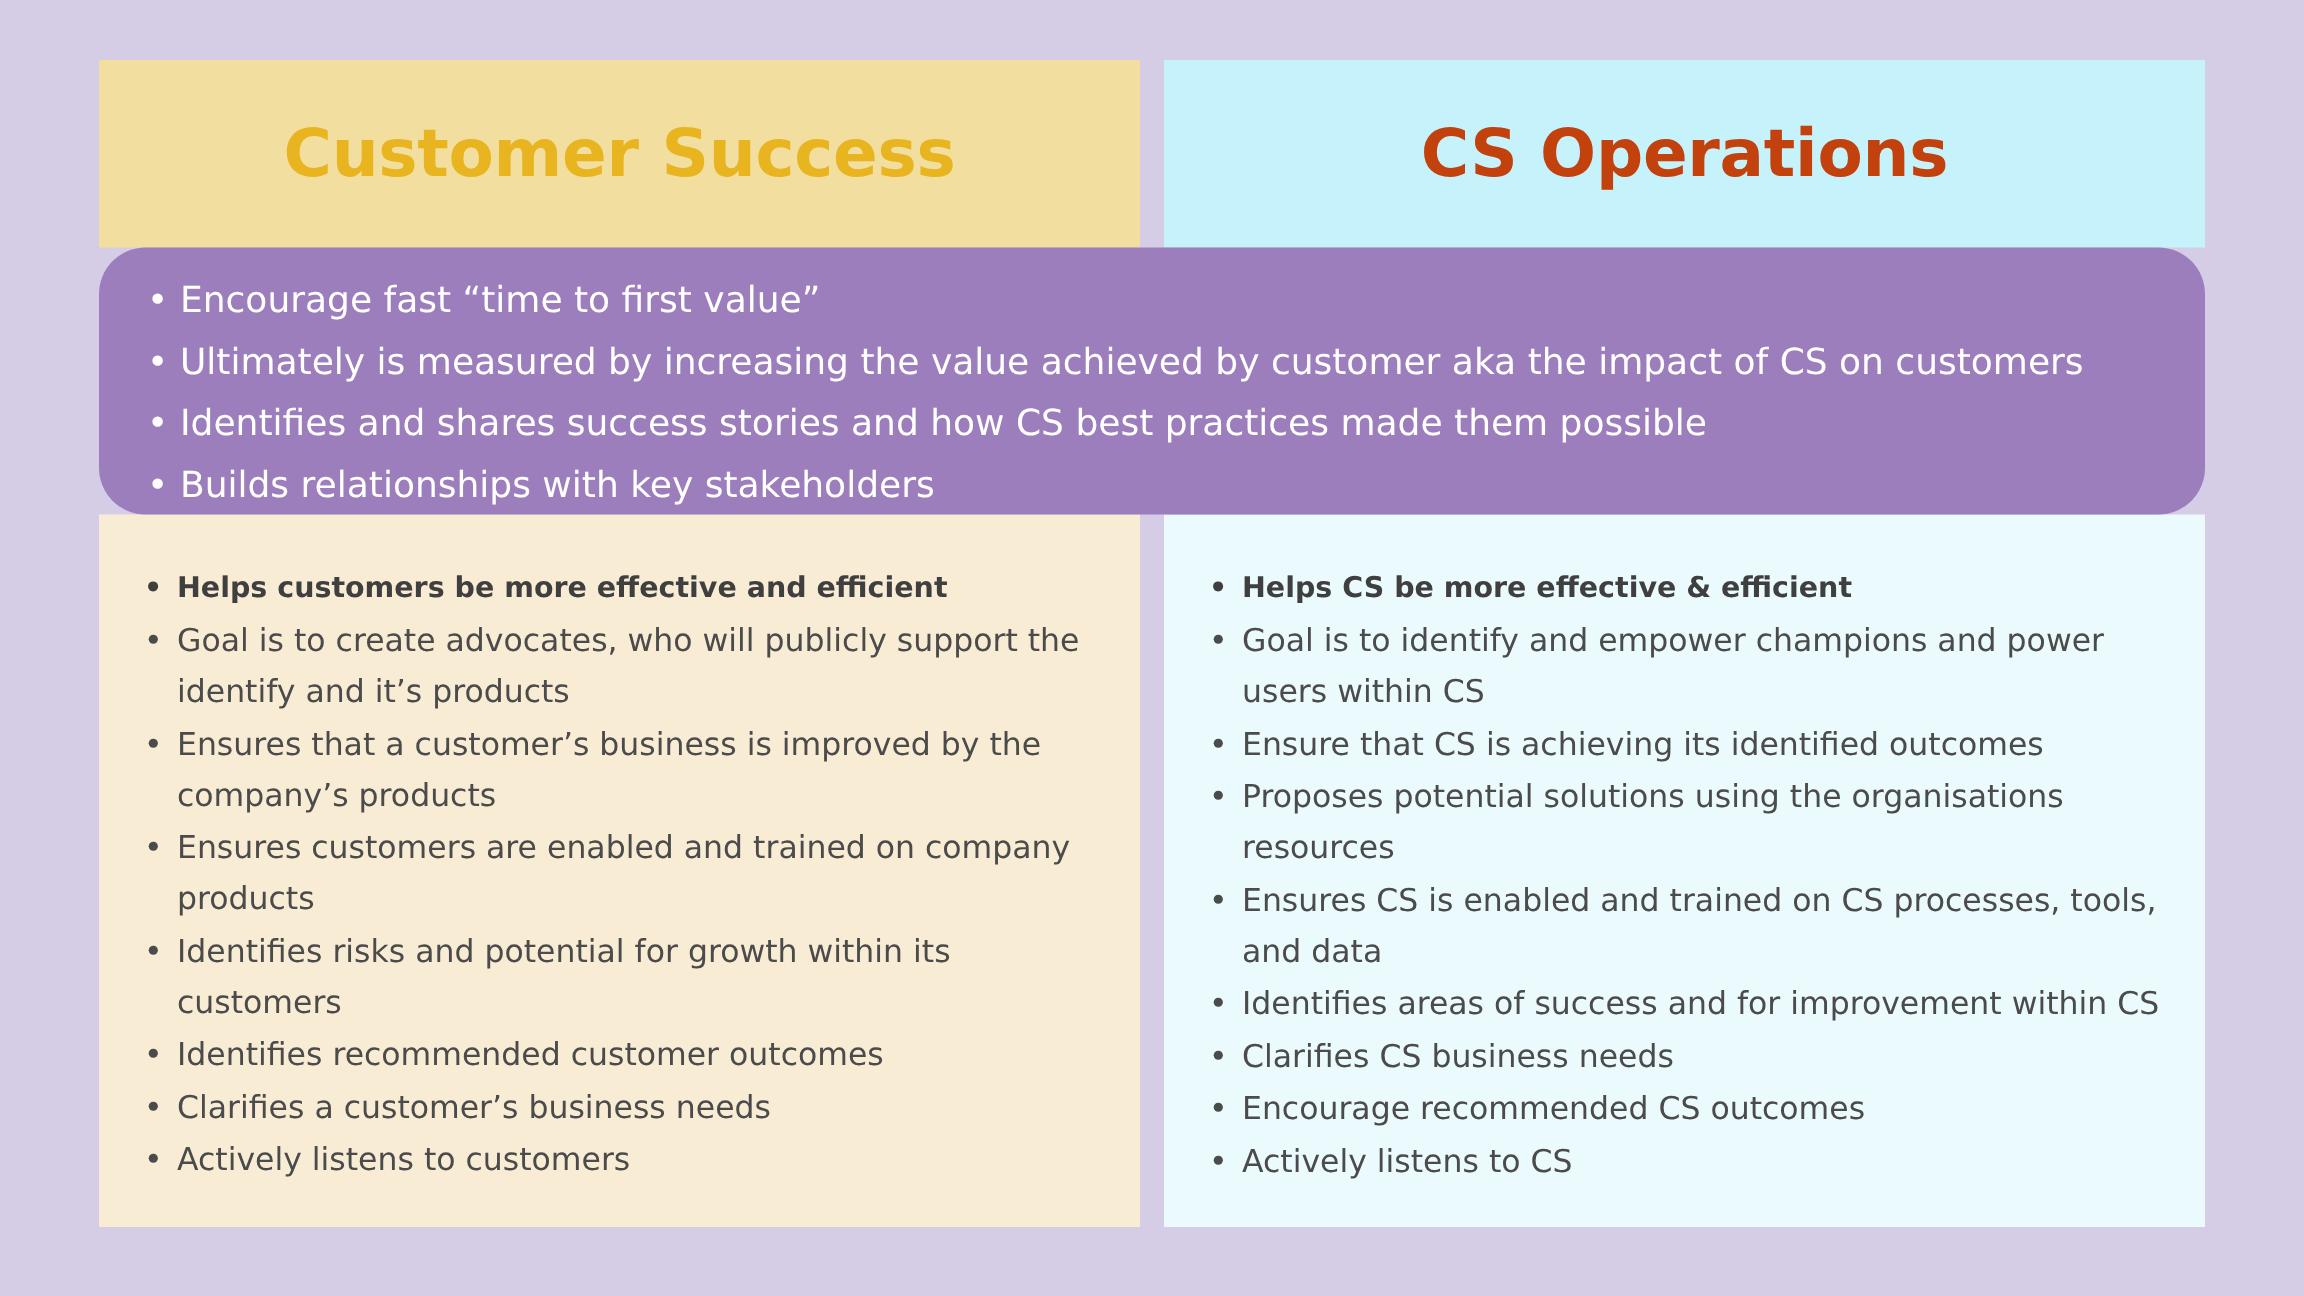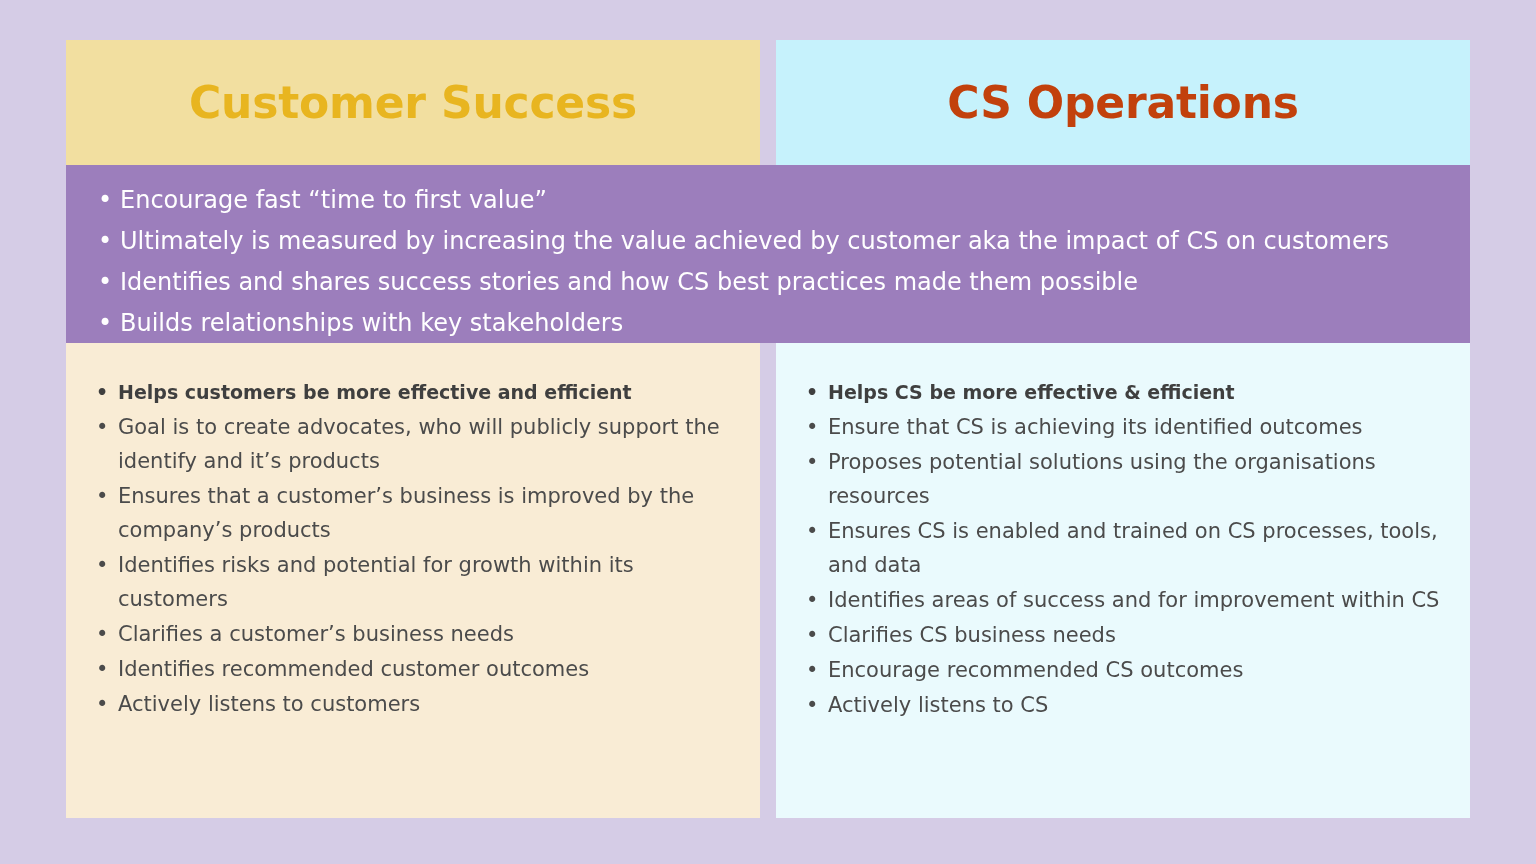--- a/index.html
+++ b/index.html
@@ -64,20 +64,21 @@
   
   .shared-band {
     position: absolute;
     left: 66px;
     top: 165px;
     width: 1404px;
     height: 178px;
     background: #9c7ebc;
     box-sizing: border-box;
     padding: 16px 24px 14px 28px;
+    border-radius: 31px;
   }
 
   
   ul.bullets {
     margin: 0;
     padding: 0;
     list-style: none;
   }
   ul.bullets > li {
     position: relative;
@@ -131,35 +132,37 @@
 
   <div class="col col-left">
     <div class="col-header header-left">
       <div class="col-header-title">Customer Success</div>
     </div>
     <div class="col-body body-left">
       <ul class="bullets">
         <li class="strong">Helps customers be more effective and efficient</li>
         <li>Goal is to create advocates, who will publicly support the identify and it’s products</li>
         <li>Ensures that a customer’s business is improved by the company’s products</li>
+        <li>Ensures customers are enabled and trained on company products</li>
         <li>Identifies risks and potential for growth within its customers</li>
+        <li>Identifies recommended customer outcomes</li>
         <li>Clarifies a customer’s business needs</li>
-        <li>Identifies recommended customer outcomes</li>
         <li>Actively listens to customers</li>
       </ul>
     </div>
   </div>
 
   <div class="col col-right">
     <div class="col-header header-right">
       <div class="col-header-title">CS Operations</div>
     </div>
     <div class="col-body body-right">
       <ul class="bullets">
         <li class="strong">Helps CS be more effective &amp; efficient</li>
+        <li>Goal is to identify and empower champions and power users within CS</li>
         <li>Ensure that CS is achieving its identified outcomes</li>
         <li>Proposes potential solutions using the organisations resources</li>
         <li>Ensures CS is enabled and trained on CS processes, tools, and data</li>
         <li>Identifies areas of success and for improvement within CS</li>
         <li>Clarifies CS business needs</li>
         <li>Encourage recommended CS outcomes</li>
         <li>Actively listens to CS</li>
       </ul>
     </div>
   </div>

